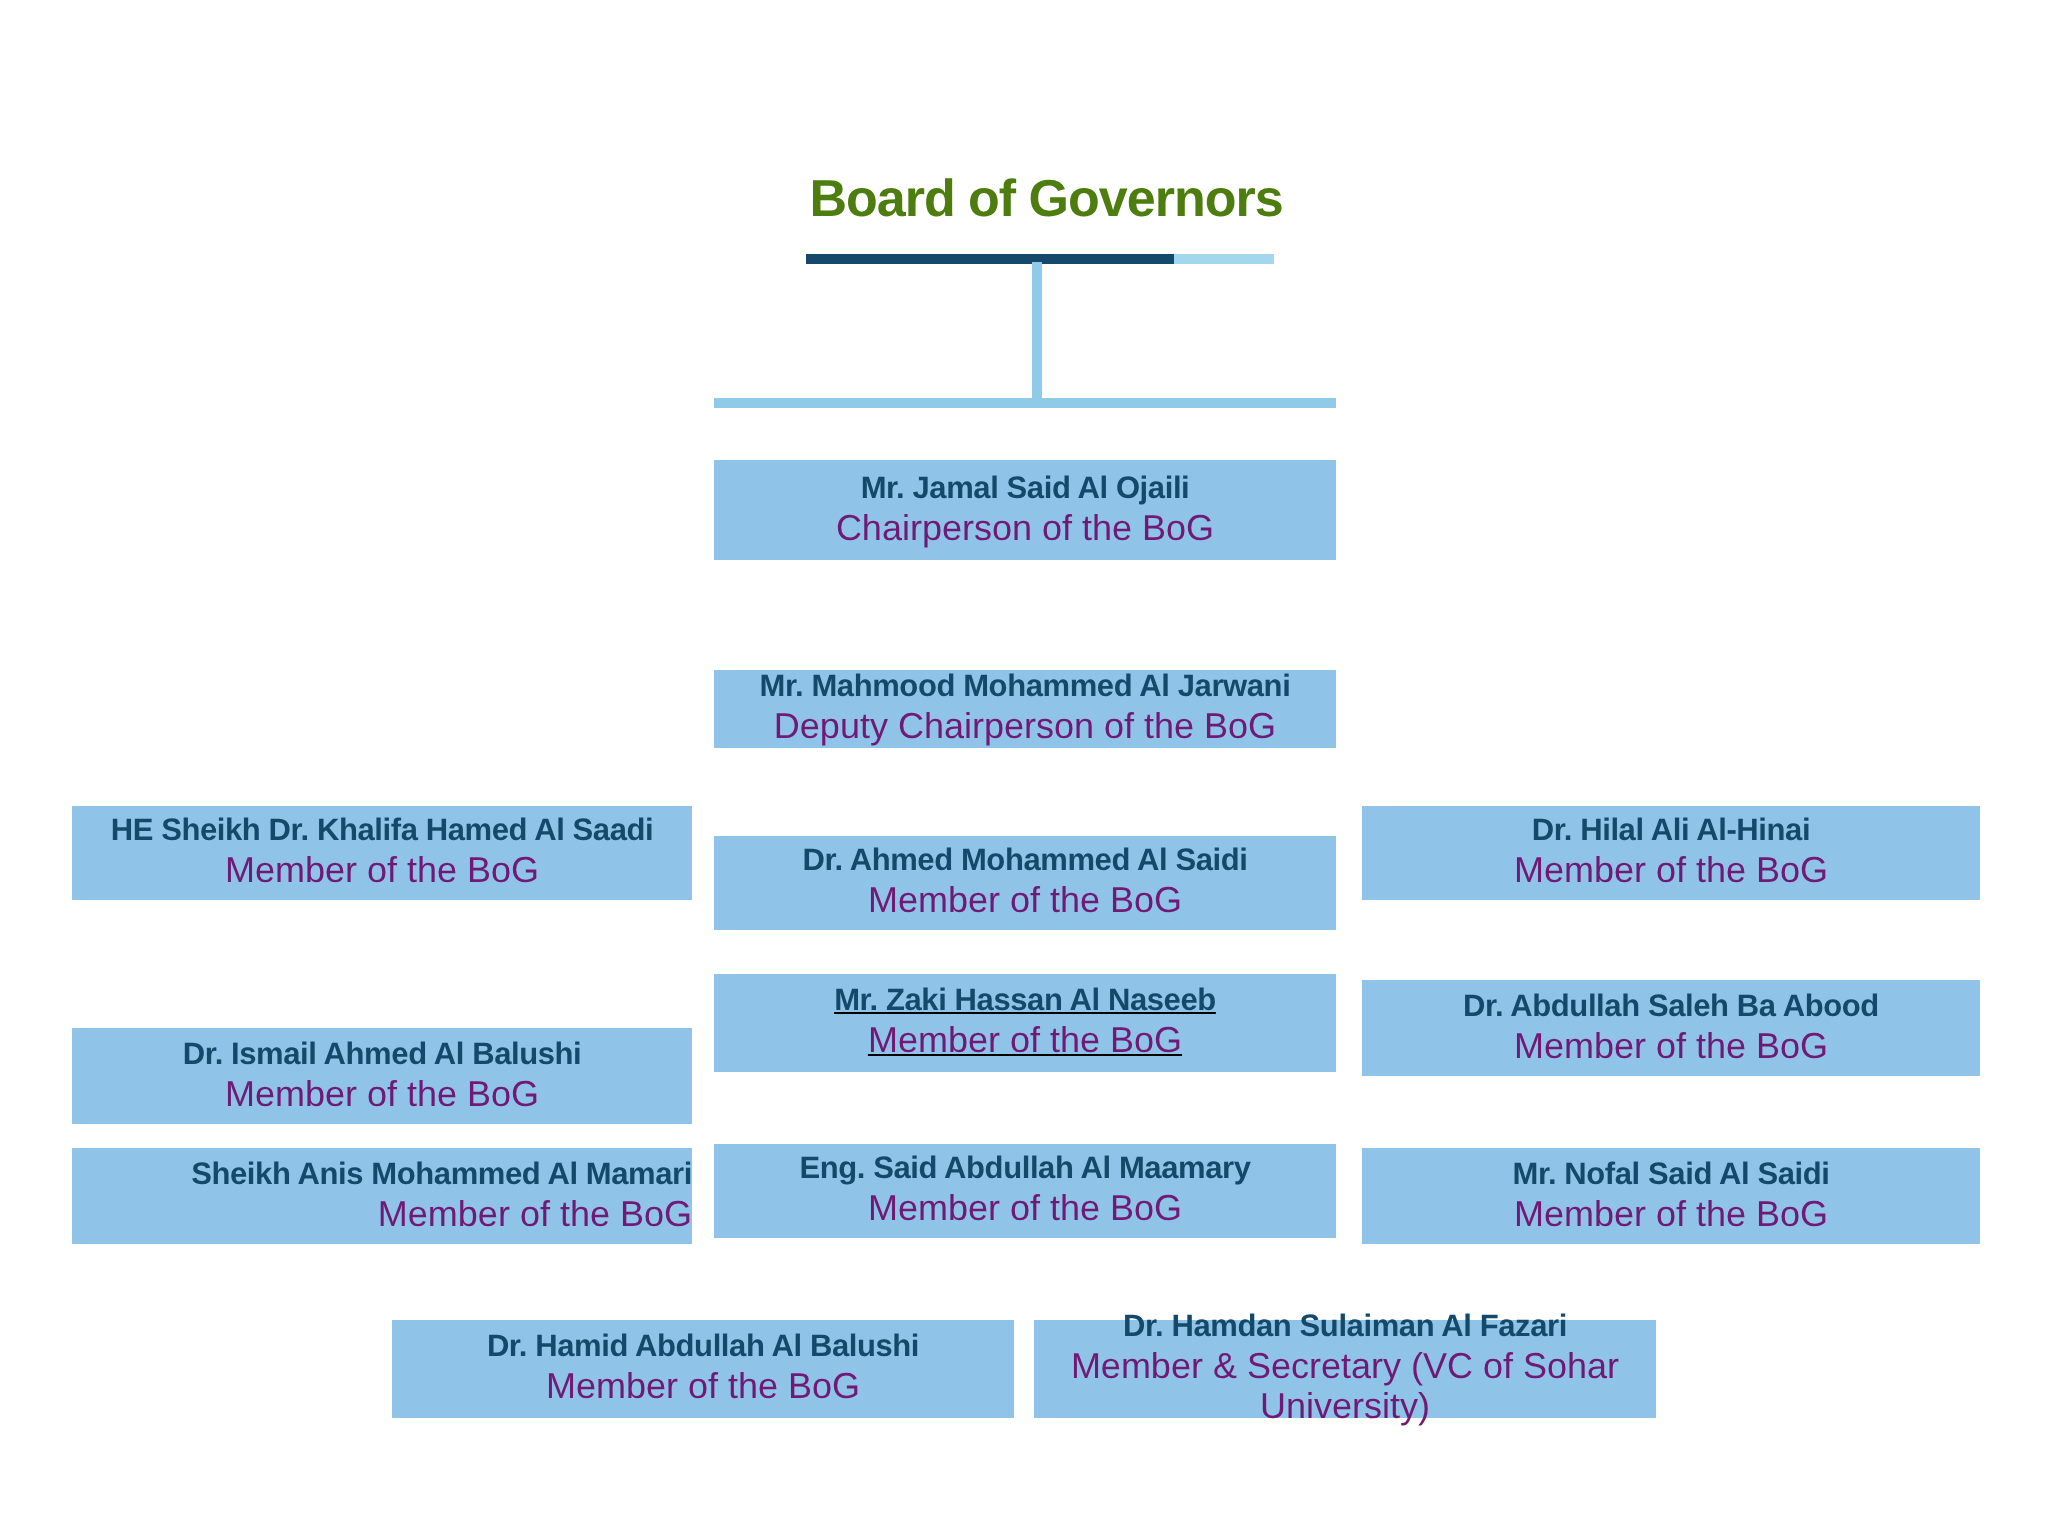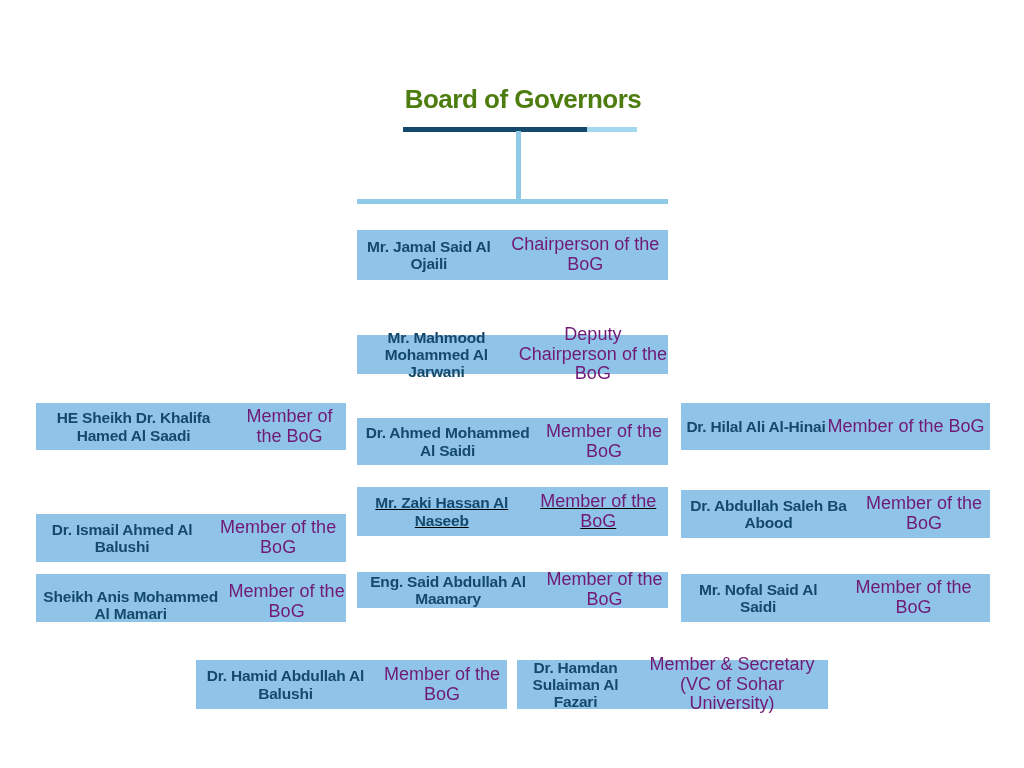--- a/index.html
+++ b/index.html
@@ -39,21 +39,21 @@
     position: absolute;
     left: 516px; top: 131px;
     width: 5px; height: 72px;
     background: #8fcbe9;
   }
   .h-connector { left: 357px; top: 199px; width: 311px; }
   .node {
     position: absolute;
     background: #8fc4e8;
     display: flex;
-    flex-direction: row;
+    flex-direction: column;
     align-items: center;
     justify-content: center;
     text-align: center;
     gap: 2px;
   }
   .node .name {
     font-size: 15.5px;
     font-weight: bold;
     letter-spacing: -0.2px;
     color: #14496b;
@@ -67,21 +67,21 @@
   
   .n0  { left: 357px; top: 230px; width: 311px; height: 50px; }
   .n1  { left: 357px; top: 335px; width: 311px; height: 39px; }
   .n2  { left: 36px;  top: 403px; width: 310px; height: 47px; }
   .n3  { left: 357px; top: 418px; width: 311px; height: 47px; }
   .n4  { left: 681px; top: 403px; width: 309px; height: 47px; }
   .n5  { left: 36px;  top: 490px; width: 310px; height: 48px; margin-top: 24px; }
   .n6  { left: 357px; top: 487px; width: 311px; height: 49px; text-decoration: underline; }
   .n7  { left: 681px; top: 490px; width: 309px; height: 48px; }
   .n8  { left: 36px;  top: 574px; width: 310px; height: 48px; align-items: flex-end; }
-  .n9  { left: 357px; top: 572px; width: 311px; height: 36px; }
+  .n9  { left: 357px; top: 572px; width: 311px; height: 47px; }
   .n10 { left: 681px; top: 574px; width: 309px; height: 48px; }
   .n11 { left: 196px; top: 660px; width: 311px; height: 49px; }
   .n12 { left: 517px; top: 660px; width: 311px; height: 49px; }
 </style>
 </head>
 <body>
 
 <div class="canvas">
 
   <div class="chart-title">Board of Governors</div>

